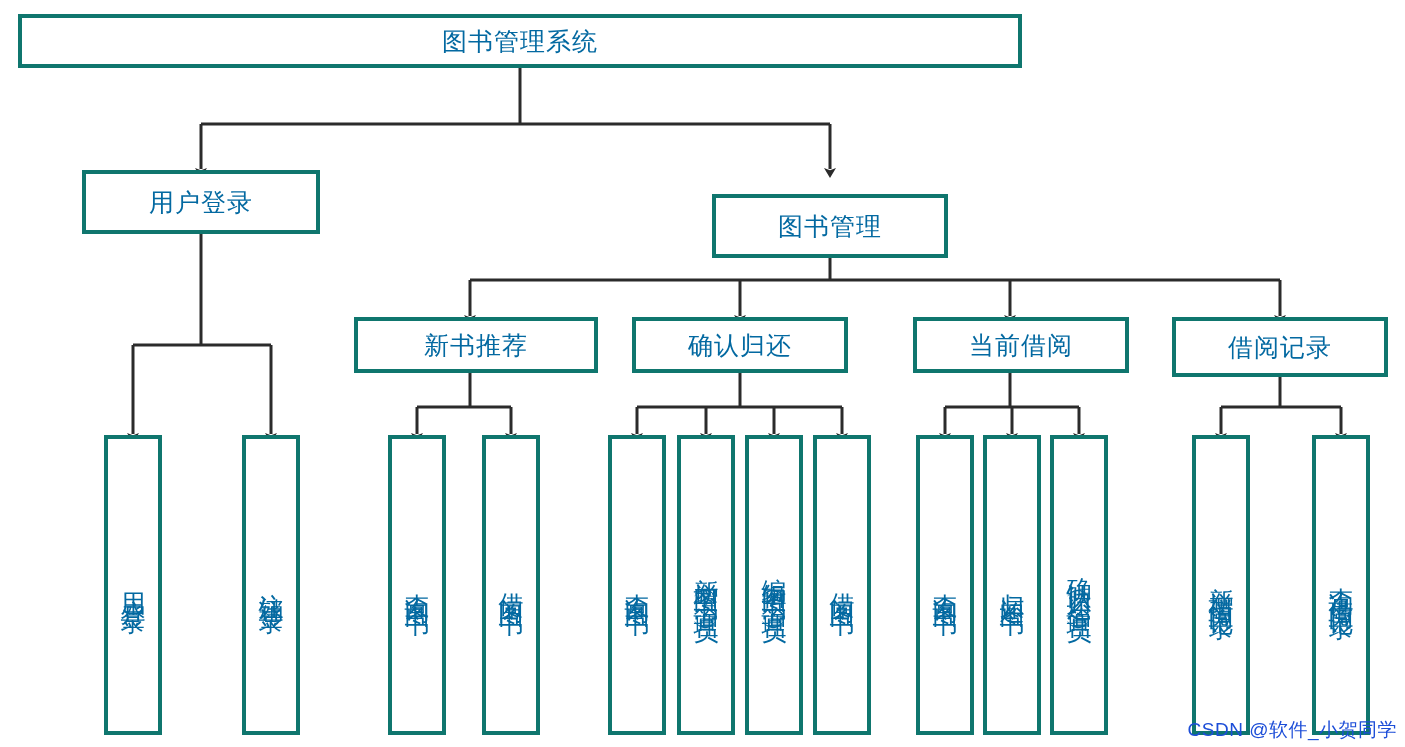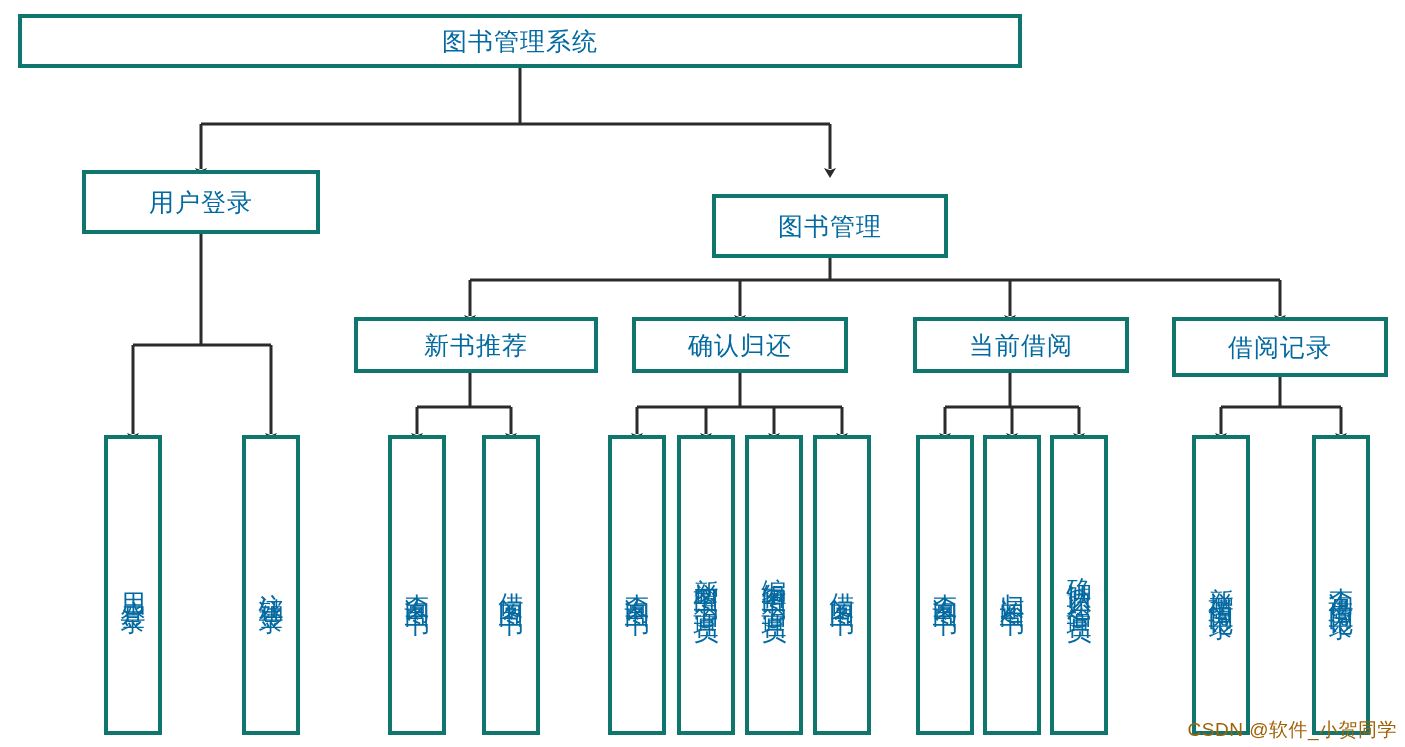--- a/index.html
+++ b/index.html
@@ -52,21 +52,21 @@
     white-space: nowrap;
   }
   .h-label {
     white-space: nowrap;
   }
   #watermark {
     position: absolute;
     right: 8px;
     bottom: 4px;
     font-size: 19px;
-    color: #a16207;
+    color: #1d4ed8;
     letter-spacing: 0.5px;
     white-space: nowrap;
     user-select: none;
   }
 </style>
 </head>
 <body>
 
 <div id="diagram-root">
 

